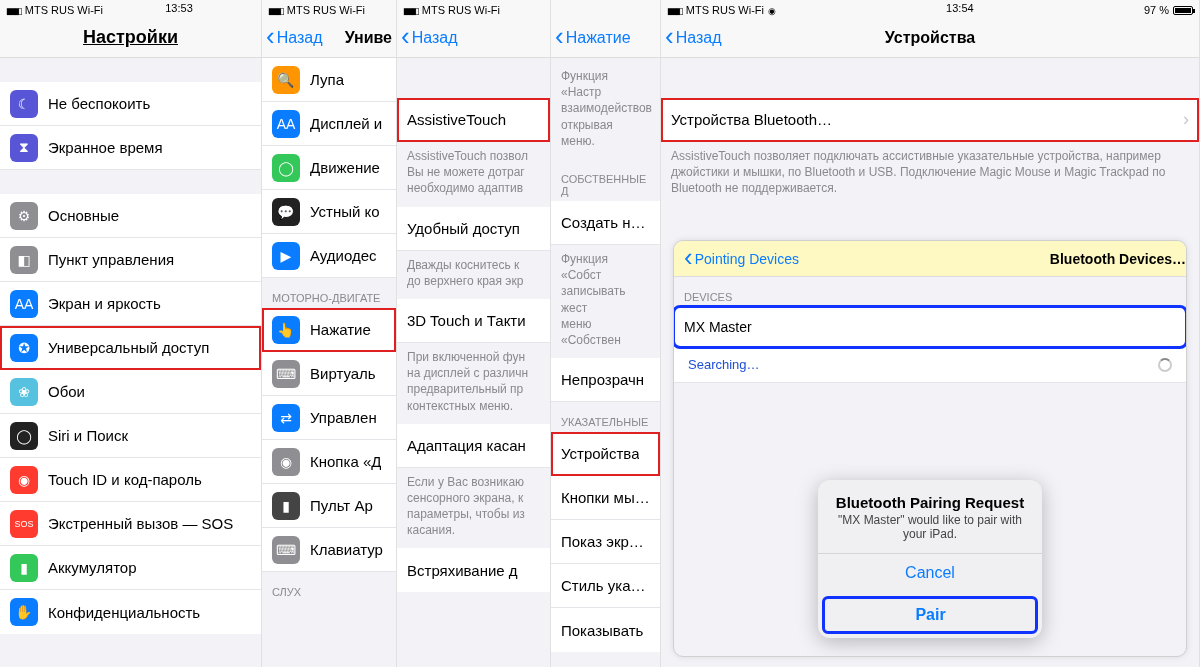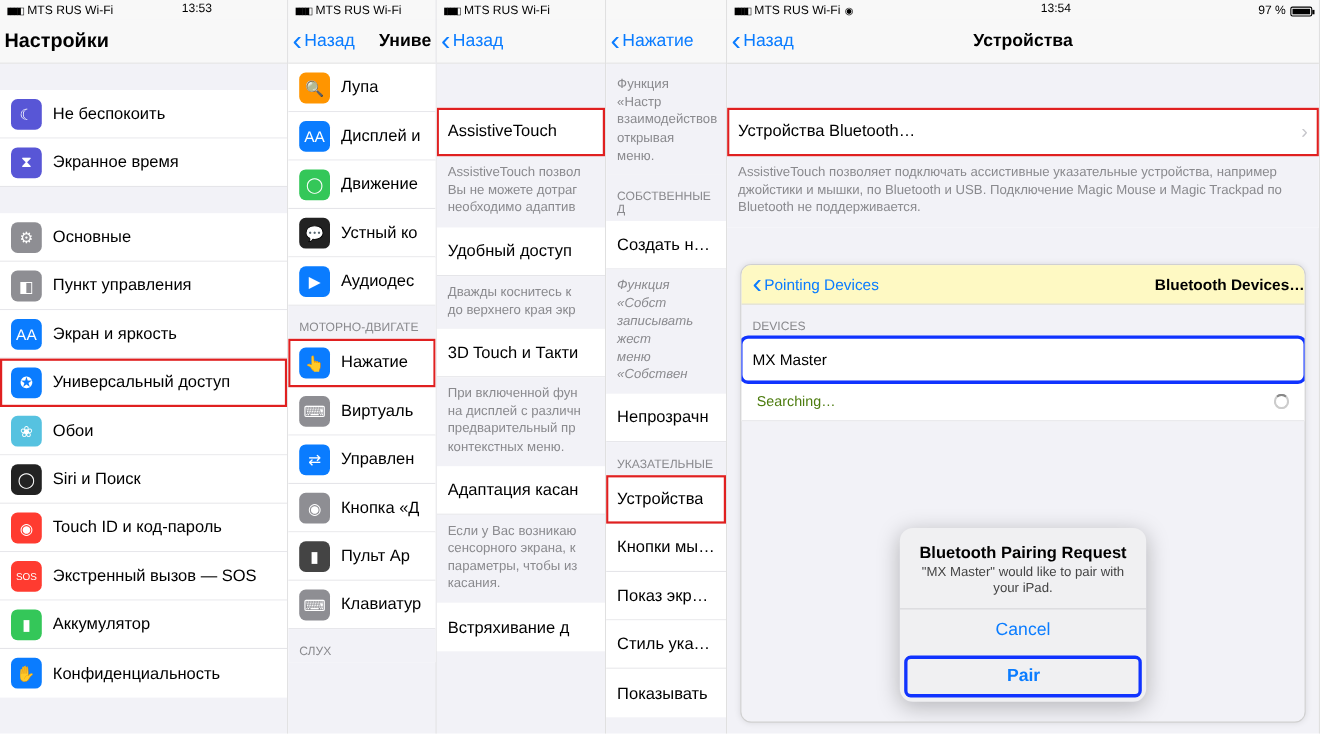--- a/index.html
+++ b/index.html
@@ -24,21 +24,21 @@
   .sig::before { content:"▮▮▮▮▯"; letter-spacing:-2px; font-size:9px;}
   .wifi::before { content:"◉"; font-size:9px;}
   .bat { display:inline-block; width:20px; height:9px; border:1px solid #000; border-radius:2px; position:relative;}
   .bat::after{content:"";position:absolute;right:-3px;top:2px;width:2px;height:4px;background:#000;}
   .bat .fill{position:absolute;left:1px;top:1px;bottom:1px;width:90%;background:#000;}
 
   .navbar { height: 40px; background:#f8f8f8; border-bottom:1px solid #dcdcdc; display:flex; align-items:center; padding: 0 4px; font-size:16px; }
   .back { color:#0a7cff; display:flex; align-items:center; gap:2px; cursor:pointer; }
   .back::before { content:"‹"; font-size:26px; font-weight:300; line-height:0; margin-top:-4px;}
   .nav-title { font-weight:600; font-size:16px; margin-left:auto; margin-right:auto; position:absolute; left:0;right:0;text-align:center; pointer-events:none;}
-  .p1 .nav-title { position:static; margin:0; padding-left:0; text-align:left; width:100%; font-size:18px;}
+  .p1 .nav-title { position:static; margin:0; padding-left:0; text-align:center; width:100%; font-size:18px;text-decoration:underline;}
 
   .list { background:#fff; }
   .group-gap { height: 24px; background:#f2f2f7; }
   .group-header { font-size:11px; color:#8a8a8e; padding: 14px 10px 4px 10px; background:#f2f2f7; text-transform:uppercase;}
   .row { display:flex; align-items:center; height:44px; padding:0 10px; border-bottom:1px solid #e5e5e9; background:#fff; font-size:15px; cursor:pointer; gap:10px;}
   .row:last-child{border-bottom:none;}
   .row .label { white-space:nowrap; overflow:hidden; text-overflow:ellipsis; }
   .row .chev { margin-left:auto; color:#c7c7cc; font-size:18px;}
   .icon { width:28px; height:28px; border-radius:6px; display:flex; align-items:center; justify-content:center; color:#fff; font-size:14px; flex-shrink:0;}
   .footer-text { font-size:12px; color:#8a8a8e; padding:6px 10px 10px 10px; background:#f2f2f7; line-height:1.35;}
@@ -46,21 +46,21 @@
   .hl-red { outline: 2px solid #e02020; outline-offset:-2px; }
   .hl-blue { outline: 3px solid #1033ff; outline-offset:-1px; border-radius:6px;}
 
   
   .p5-inner { position:relative; height:100%; }
   .subpanel { position:absolute; left:12px; right:12px; top:240px; bottom:10px; background:#f2f2f7; border:1px solid #d0d0d0; border-radius:10px; box-shadow:0 0 6px rgba(0,0,0,.1); overflow:hidden;}
   .subnav { height:36px; border-bottom:1px solid #dcdcdc; background:#fef9c3; display:flex; align-items:center; padding:0 10px; font-size:14px; position:relative;}
   .subnav .back{font-size:14px;}
   .subnav .title{ font-weight:600; position:absolute; left:0;right:0;text-align:right;pointer-events:none;}
   .sublist .row { height:40px; font-size:14px;}
-  .search-row { color:#4d7c0f; font-size:13px; display:flex; align-items:center; padding:0 14px; height:36px; background:#fff; border-bottom:1px solid #e5e5e9;}
+  .search-row { color:#1d4ed8; font-size:13px; display:flex; align-items:center; padding:0 14px; height:36px; background:#fff; border-bottom:1px solid #e5e5e9;}
   .spinner{ width:14px;height:14px;border:2px solid #ccc; border-top-color:#888; border-radius:50%; margin-left:auto;}
 
   .alert { position:absolute; left:50%; bottom:18px; transform:translateX(-50%); width:224px; background:#f0f0f2; border-radius:12px; box-shadow:0 4px 20px rgba(0,0,0,.25); overflow:hidden; text-align:center;}
   .alert .atitle{ font-weight:600; font-size:15px; padding:14px 16px 2px;}
   .alert .amsg{ font-size:12px; color:#444; padding:0 20px 12px;}
   .alert .abuttons{ display:flex; border-top:1px solid #d5d5d9;flex-direction:column;}
   .alert .abtn{ flex:1; padding:10px 0; font-size:16px; color:#0a7cff; cursor:pointer;}
   .alert .abtn + .abtn{ border-left:1px solid #d5d5d9;}
   .alert .abtn.primary{ font-weight:600; outline:3px solid #1033ff; outline-offset:-3px; border-radius:6px; margin:4px; }
 
@@ -261,21 +261,21 @@
         </span>
   </div>
   <div class="list">
     <div class="footer-text" style="white-space:pre-line;padding-top:10px;">Функция «Настр
 взаимодействов
 открывая меню.</div>
     <div class="group-header">СОБСТВЕННЫЕ Д</div>
     <div class="row">
           <span class="label">Создать новь</span>
         </div>
-    <div class="footer-text" style="white-space:pre-line;font-style:italic;">Функция «Собст
+    <div class="footer-text" style="white-space:pre-line;">Функция «Собст
 записывать жест
 меню «Собствен</div>
     <div class="row">
           <span class="label">Непрозрачн</span>
         </div>
     <div class="group-header">УКАЗАТЕЛЬНЫЕ</div>
     <div class="row hl-red">
           <span class="label">Устройства</span>
         </div>
     <div class="row">

